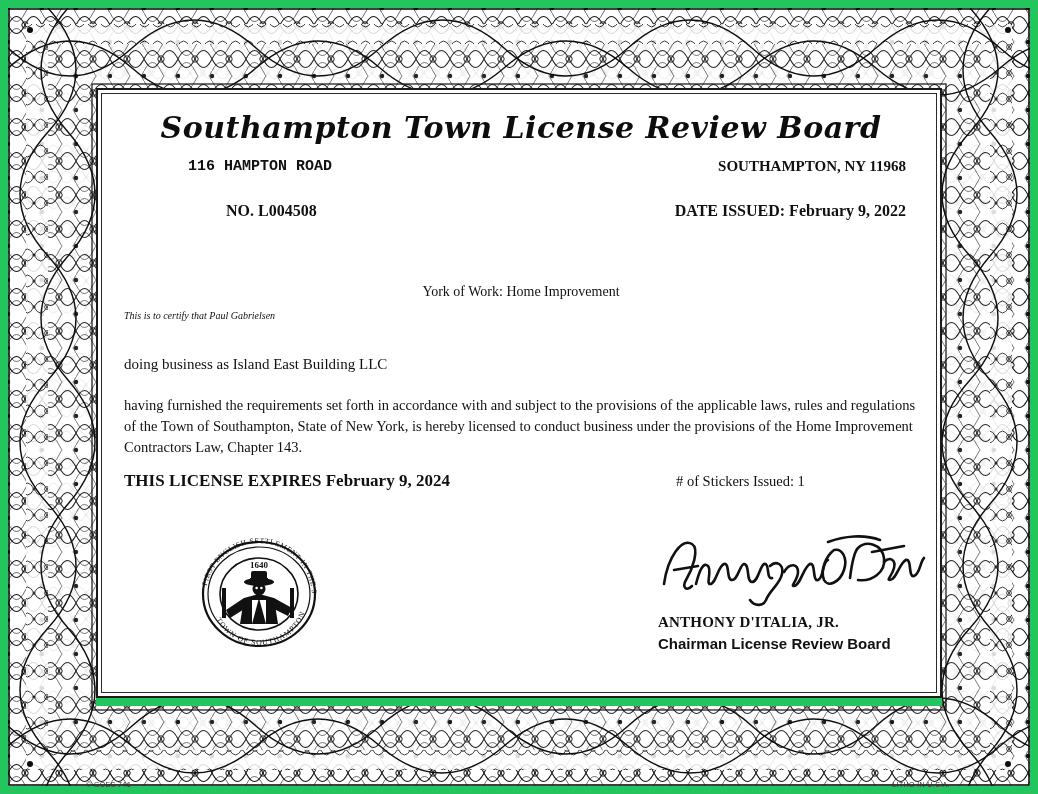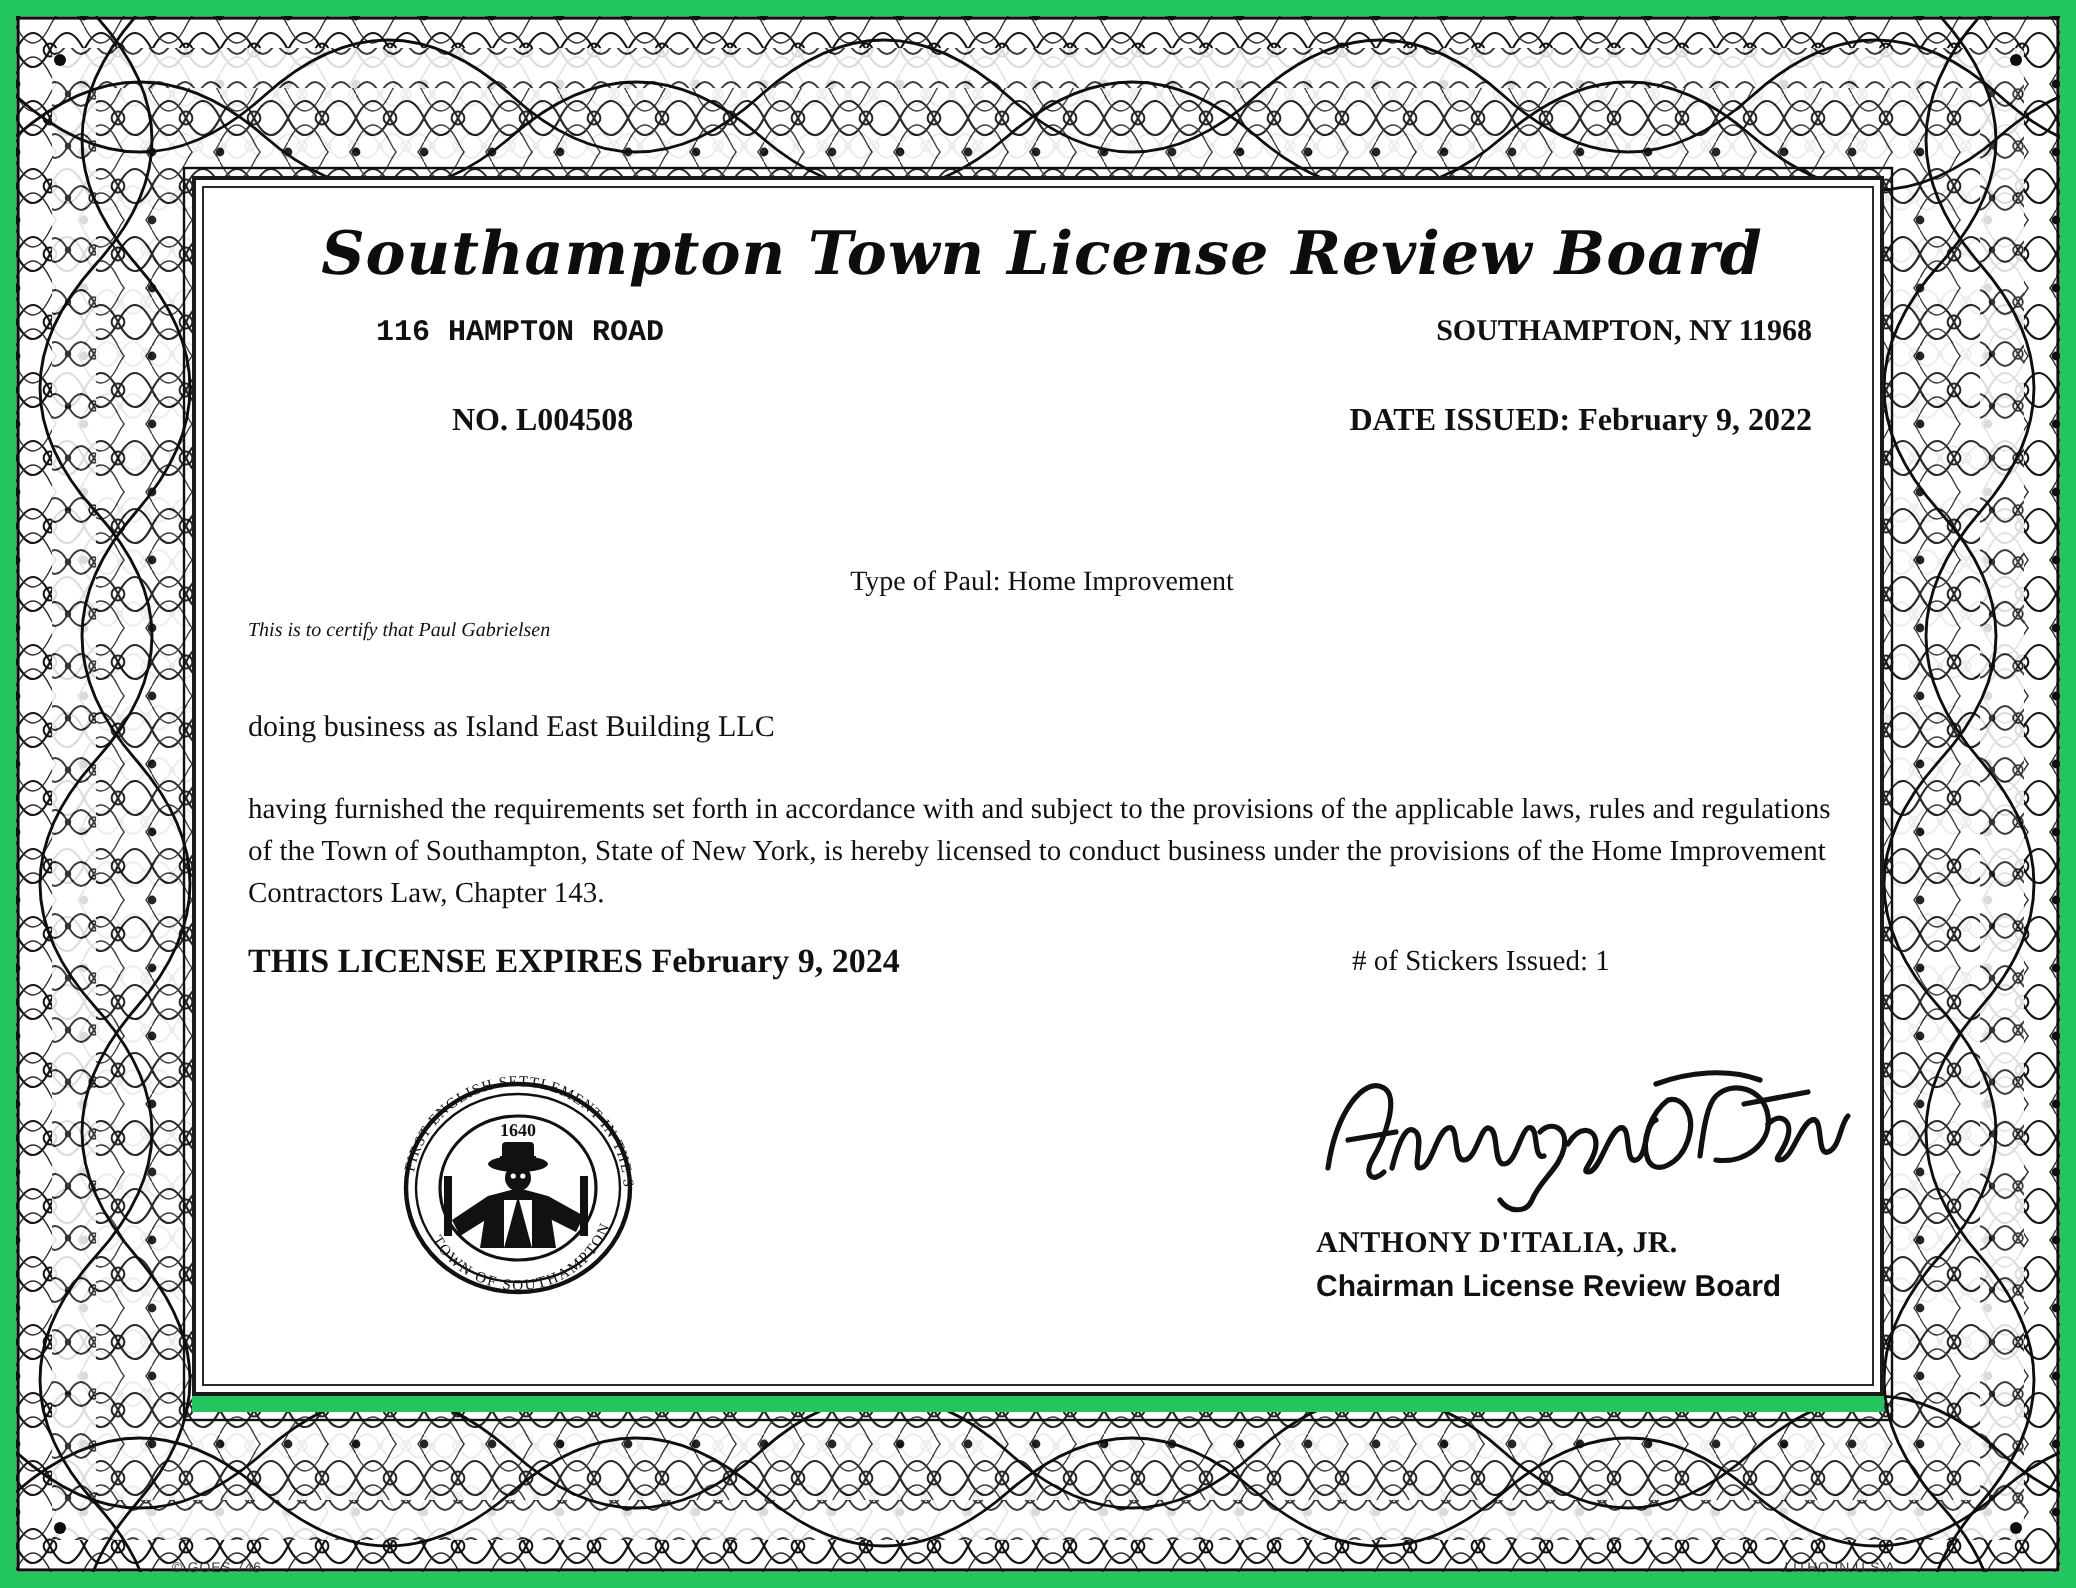--- a/index.html
+++ b/index.html
@@ -294,21 +294,21 @@
     <div class="content">
 
       <div class="title">Southampton Town License Review Board</div>
 
       <div class="addr-left">116 HAMPTON ROAD</div>
       <div class="addr-right">SOUTHAMPTON, NY 11968</div>
 
       <div class="no-left">NO.  L004508</div>
       <div class="date-right">DATE ISSUED:  February 9, 2022</div>
 
-      <div class="work-type">Type of Paul: Home Improvement</div>
+      <div class="work-type">York of Work: Home Improvement</div>
 
       <div class="certify">This is to certify that Paul Gabrielsen</div>
       <div class="dba">doing business as  Island East Building LLC</div>
       <div class="body-text">having furnished the requirements set forth in accordance with and subject to the provisions of the applicable laws, rules and regulations of the Town of Southampton, State of New York, is hereby licensed to conduct business under the provisions of the Home Improvement Contractors Law, Chapter 143.</div>
 
       <div class="expires">THIS  LICENSE EXPIRES February 9, 2024</div>
       <div class="stickers"># of Stickers Issued: 1</div>
 
       <div class="seal">
         <svg viewBox="0 0 146 128" width="146" height="128">

